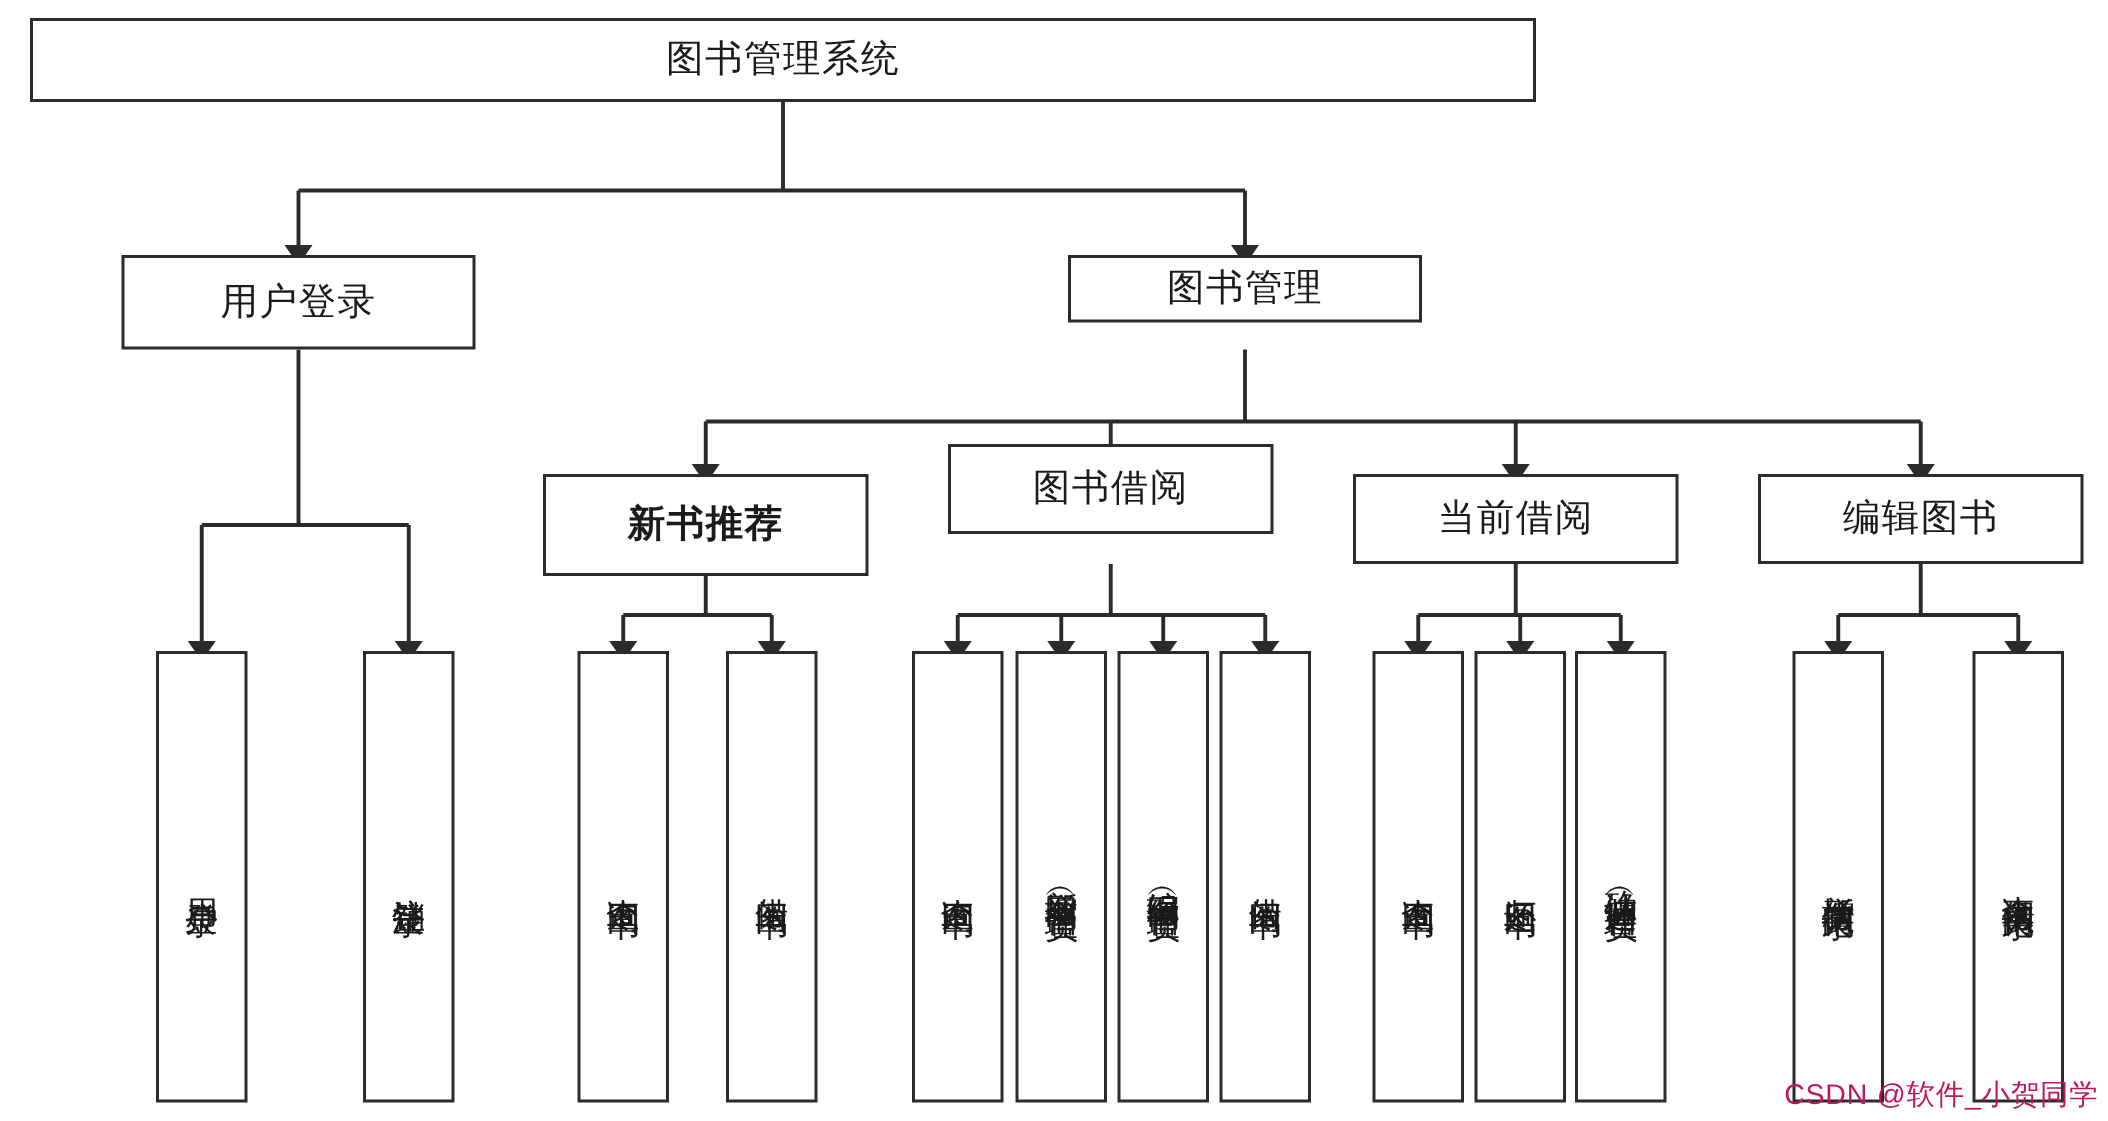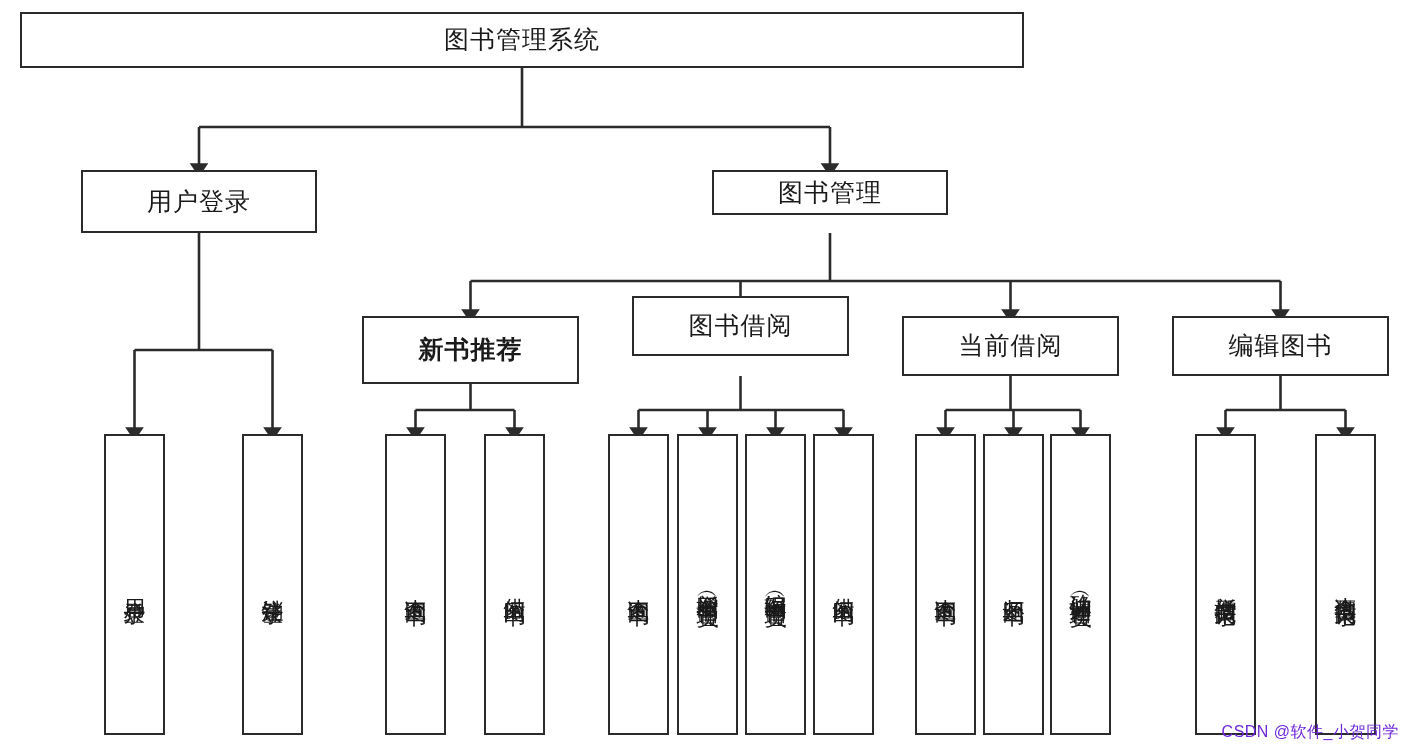--- a/index.html
+++ b/index.html
@@ -52,22 +52,22 @@
     text-align: center;
     padding: 4px 0;
   }
   .node .lbl {
     display: block;
   }
   .watermark {
     position: absolute;
     right: 6px;
     bottom: 4px;
-    font-size: 16px;
-    color: #6d28d9;
+    font-size: 19px;
+    color: #be185d;
     letter-spacing: 0.5px;
     white-space: nowrap;
     font-family: "Liberation Sans", "DejaVu Sans", sans-serif;
   }
 </style>
 </head>
 <body>
 
 <div id="canvas">
 

